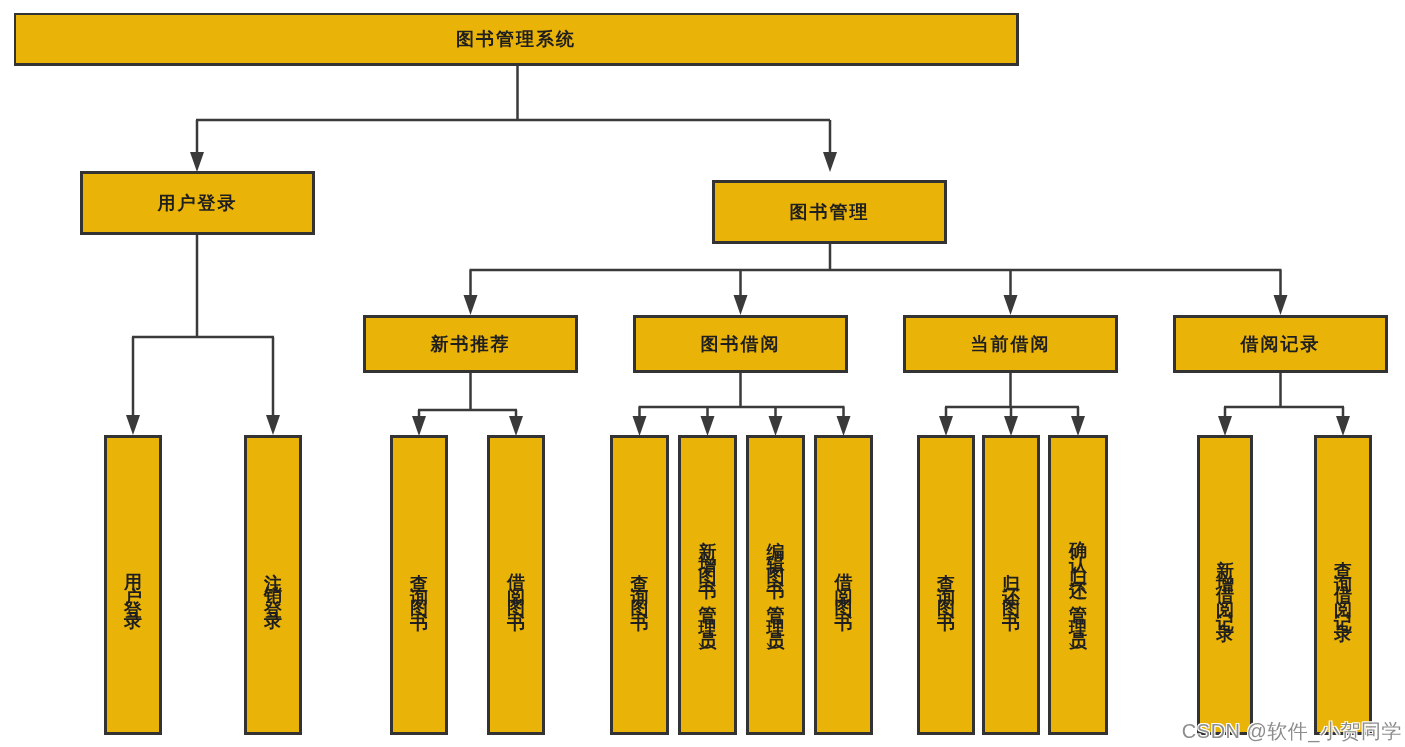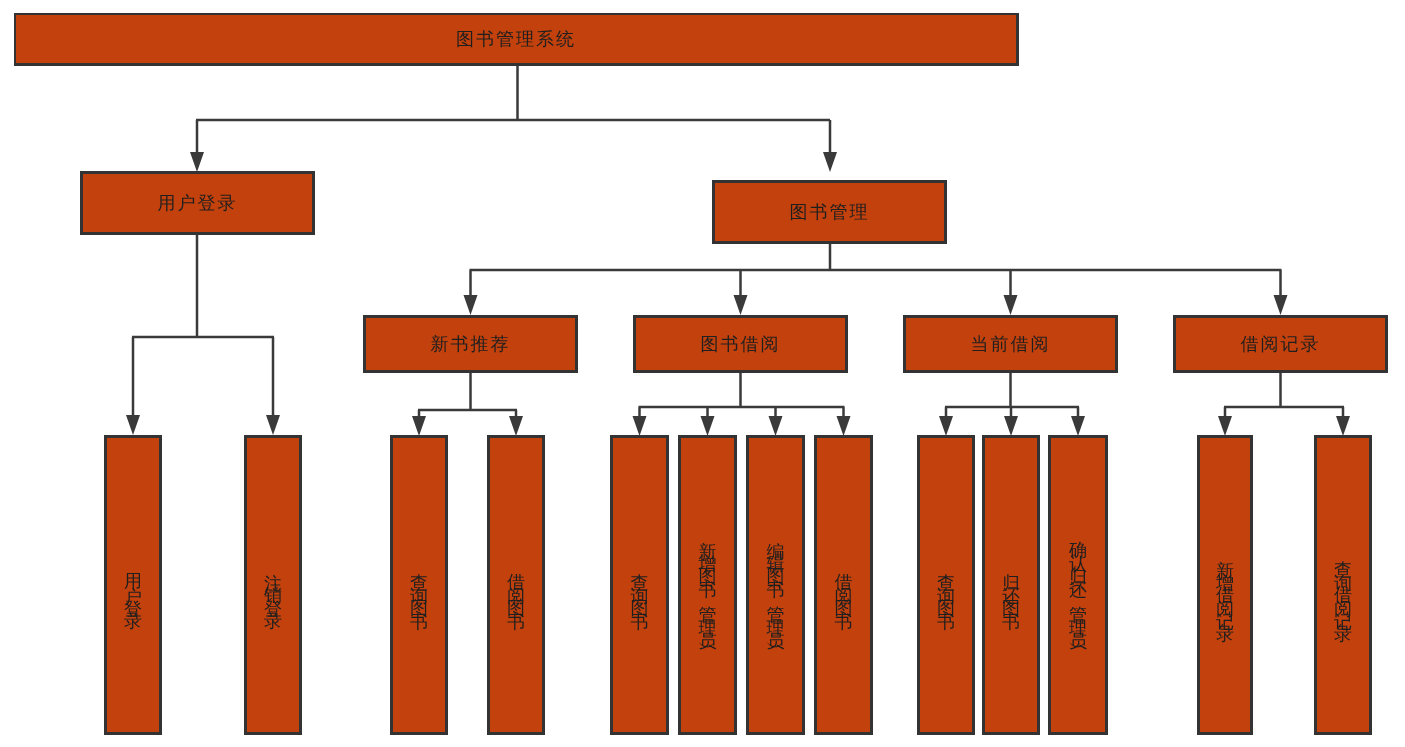--- a/index.html
+++ b/index.html
@@ -2,23 +2,23 @@
 <html><head>
 <meta charset="utf-8">
 <style>
   html,body{margin:0;padding:0;background:#ffffff;}
   .canvas{
     position:relative;width:1405px;height:747px;background:#ffffff;overflow:hidden;
     font-family:"Liberation Sans","DejaVu Sans",sans-serif;color:#222222;
   }
   svg.connectors{position:absolute;left:0;top:0;pointer-events:none;}
   .box{
-    position:absolute;box-sizing:border-box;border:3px solid #333333;background:#c2410c;
+    position:absolute;box-sizing:border-box;border:3px solid #333333;background:#eab308;
     display:flex;align-items:center;justify-content:center;
-    font-size:18px;letter-spacing:2px;color:#1f1f1f;
+    font-size:18px;letter-spacing:2px;color:#1f1f1f;font-weight:bold;
   }
   .root{left:14px;top:13px;width:1005px;height:53px;border-width:2px 3px 3px 2px;}
   .l2{width:235px;height:64px;top:171px;}
   .l2a{left:80px;}
   .l2b{left:712px;margin-top:9px;}
   .l3{width:215px;height:58px;top:315px;}
   .l3a{left:363px;}
   .l3b{left:633px;}
   .l3c{left:903px;}
   .l3d{left:1173px;}
@@ -105,13 +105,14 @@
   <div class="box leaf lfC3">编辑图书（管理员）</div>
   <div class="box leaf lfC4">借阅图书</div>
 
   <div class="box leaf lfD1">查询图书</div>
   <div class="box leaf lfD2">归还图书</div>
   <div class="box leaf lfD3">确认归还（管理员）</div>
 
   <div class="box leaf lfE1">新增借阅记录</div>
   <div class="box leaf lfE2">查询借阅记录</div>
 
+  <div class="watermark">CSDN @软件_小贺同学</div>
 </div>
 
 </body></html>

